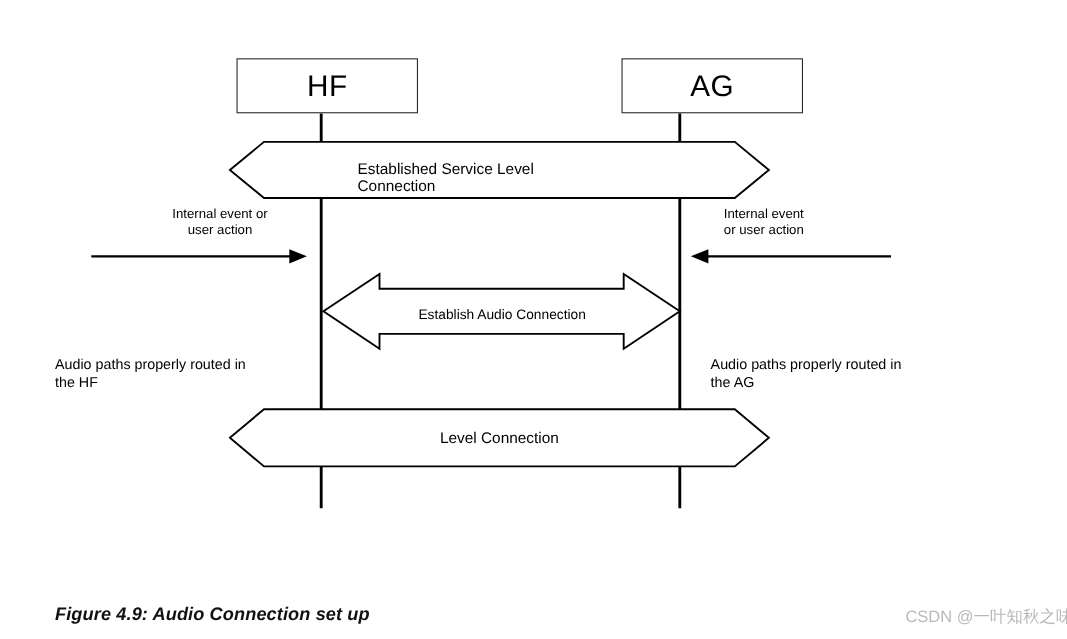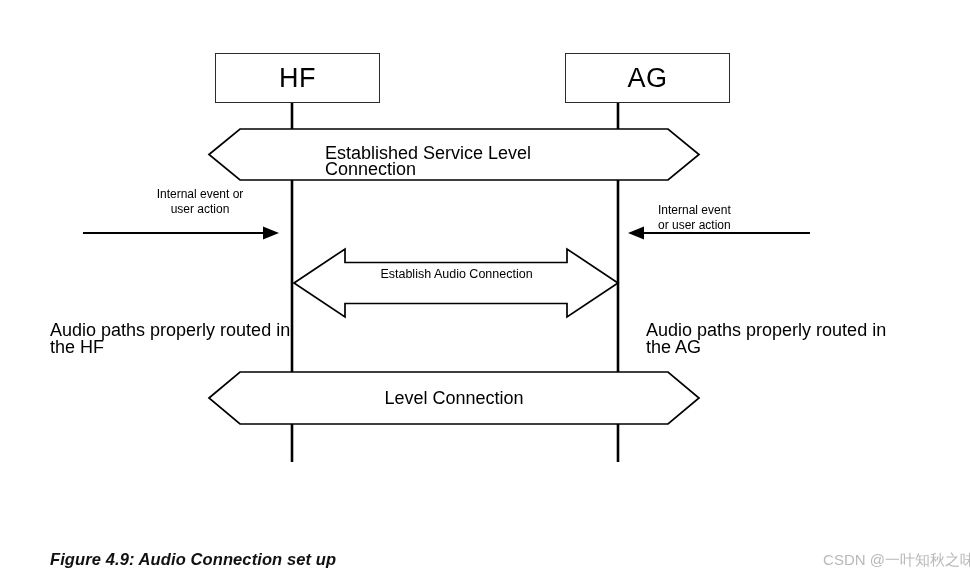--- a/index.html
+++ b/index.html
@@ -41,39 +41,40 @@
   #diagram-svg {
     position: absolute;
     left: 0;
     top: 0;
     width: 970px;
     height: 581px;
   }
 
   
   .dtext {
-    font-size: 18px;
+    font-size: 14px;
     line-height: 16px;
     color: #000;
     white-space: pre-line;
   }
   .dtext.small { font-size: 12px; line-height: 15px; }
-  .dtext.note  { font-size: 18px; line-height: 17px; }
+  .dtext.note  { font-size: 13px; line-height: 17px; }
   .center { text-align: center; }
 
   .arrow-label {
     font-size: 12.5px;
     line-height: 16px;
     text-align: center;
     color: #000;
   }
 
   
   .clip-shaft {
     overflow: hidden;
+    margin-top: 12px;
   }
 
   #figure-caption {
     font-size: 16.5px;
     font-weight: bold;
     font-style: italic;
     color: #111;
     letter-spacing: 0.1px;
   }
   #watermark {
@@ -119,21 +120,21 @@
   <div class="abs clip-shaft" style="left:346px; top:263px; width:221px; height:40px;">
     <div class="arrow-label" style="margin-top:3px;">Establish Audio
 Connection</div>
   </div>
 
   <div class="abs dtext center" style="left:209px; top:390px; width:490px;">Level Connection</div>
 
   <div class="abs dtext small center" style="left:120px; top:187px; width:160px;">Internal event or
 user action</div>
 
-  <div class="abs dtext small" style="left:658px; top:187px; width:190px;margin-top:16px;">Internal event
+  <div class="abs dtext small" style="left:658px; top:187px; width:190px;">Internal event
 or user action</div>
 
   <div class="abs dtext note" style="left:50px; top:322px; width:250px;">Audio paths properly routed in
 the HF</div>
 
   <div class="abs dtext note" style="left:646px; top:322px; width:260px;">Audio paths properly routed in
 the AG</div>
 
   <div class="abs" id="figure-caption" style="left:50px; top:550px;">Figure 4.9: Audio Connection set up</div>
 

